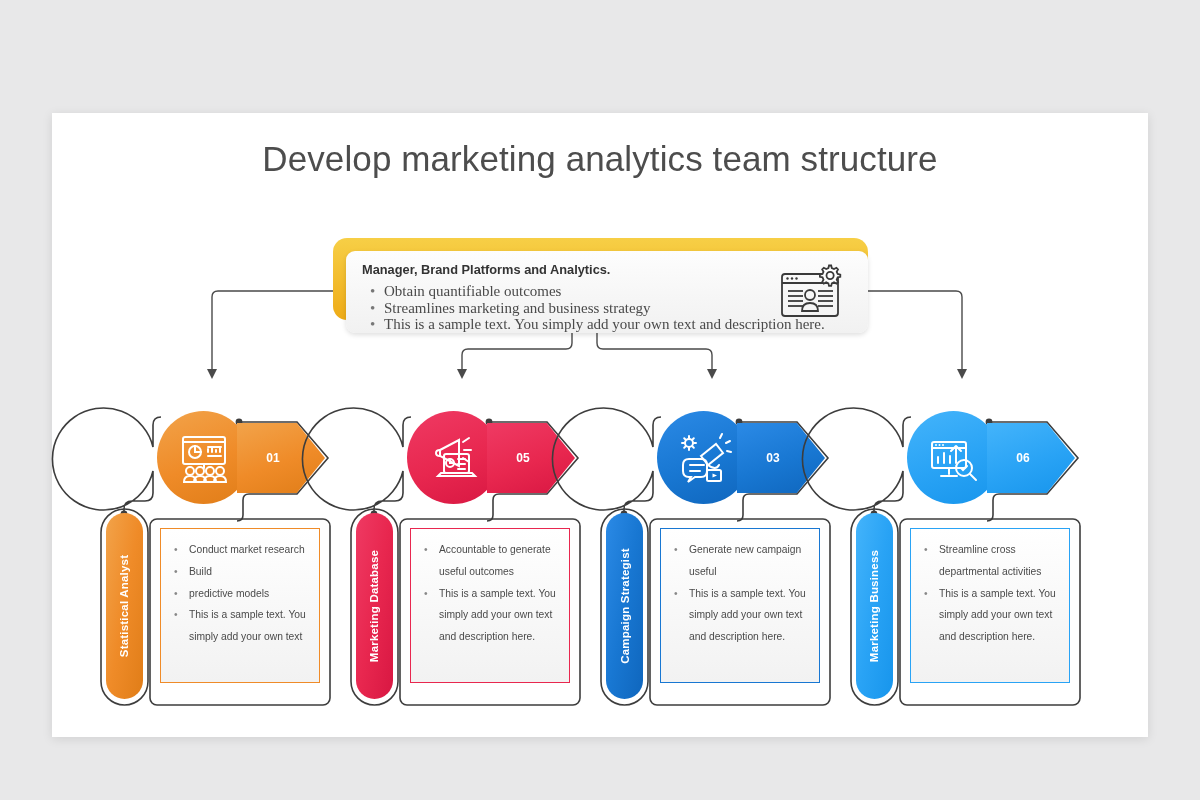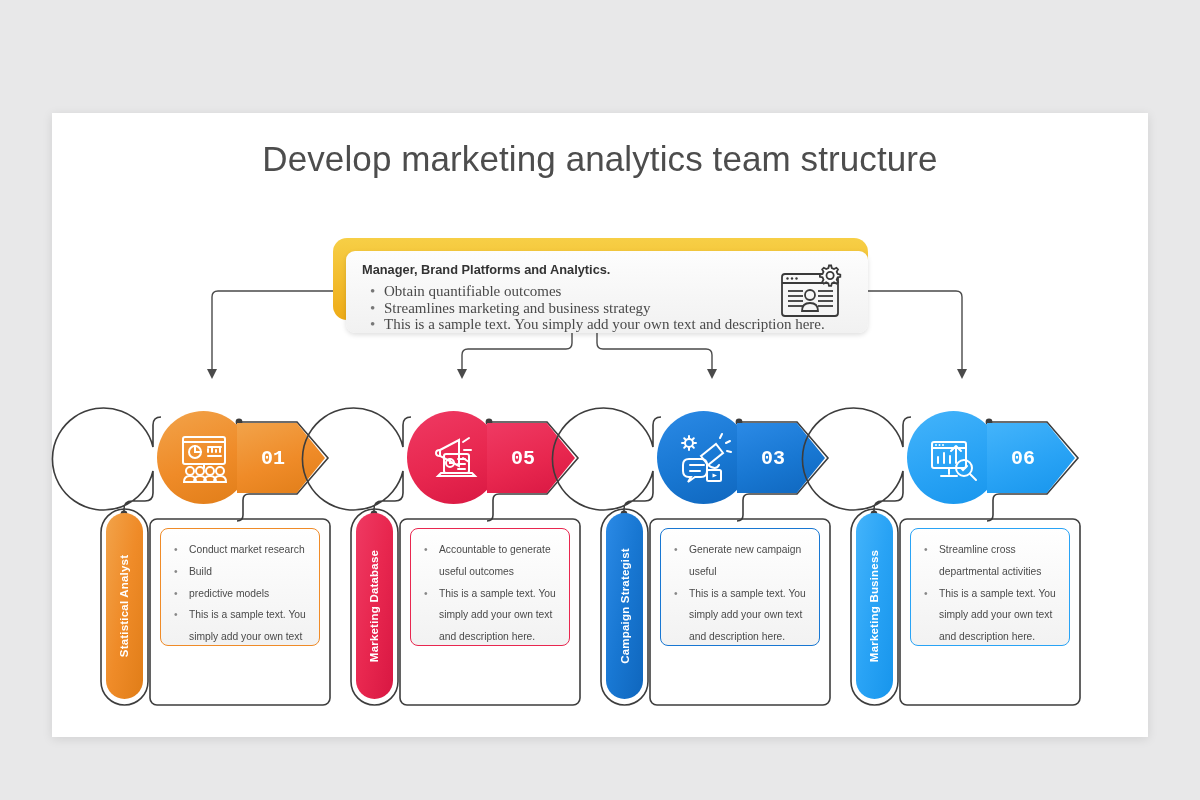--- a/index.html
+++ b/index.html
@@ -103,37 +103,35 @@
   .circle svg { width: 56px; height: 56px; }
 
   
   .chevron {
     position: absolute; left: 140px; top: 42px;
     width: 88px; height: 70px;
     display: flex; align-items: center; justify-content: center;
     clip-path: polygon(0 0, 68% 0, 100% 50%, 68% 100%, 0 100%);
   }
   .chevron span {
-    font-size: 20px; font-weight: bold; color: #ffffff;
+    font-size: 12px; font-weight: bold; color: #ffffff;
     margin-right: 16px;
-    font-family: Liberation Mono, monospace;
   }
 
   
   .card {
     position: absolute; left: 58px; top: 142px;
     width: 170px; height: 176px;
     background: #ffffff;
   }
   .card-inner {
     position: absolute; left: 5px; top: 5px;
-    width: 160px; height: 118px;
+    width: 160px; height: 155px;
     background: linear-gradient(180deg,#ffffff 0%,#f2f2f2 100%);
     padding: 10px 8px 0 6px;
-    border-radius: 8px;
   }
   .card-list { list-style: none; margin: 0; padding: 0; }
   .card-list li {
     font-size: 10.3px; color: #4a4a4a; line-height: 21.8px;
     padding-left: 22px; position: relative;
   }
   .card-list li::before {
     content: "\2022"; position: absolute; left: 7px; top: 0; color: #888;
   }
 </style>

